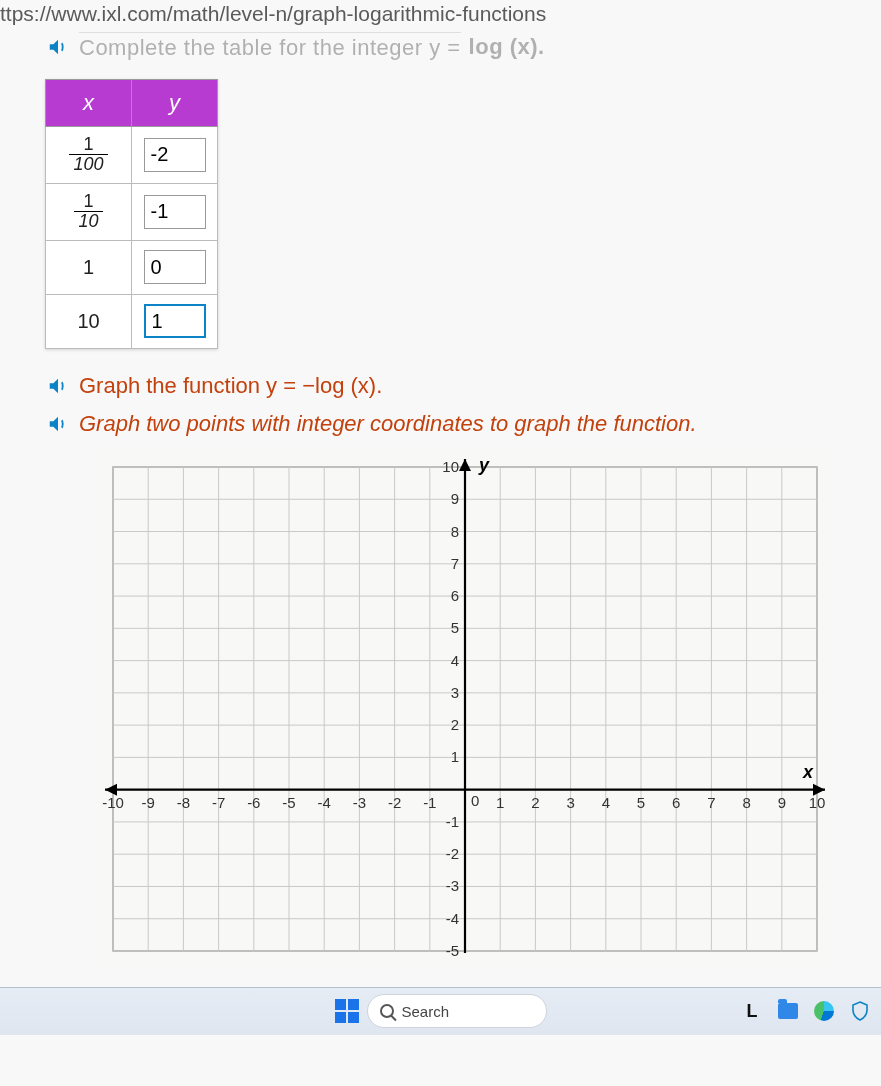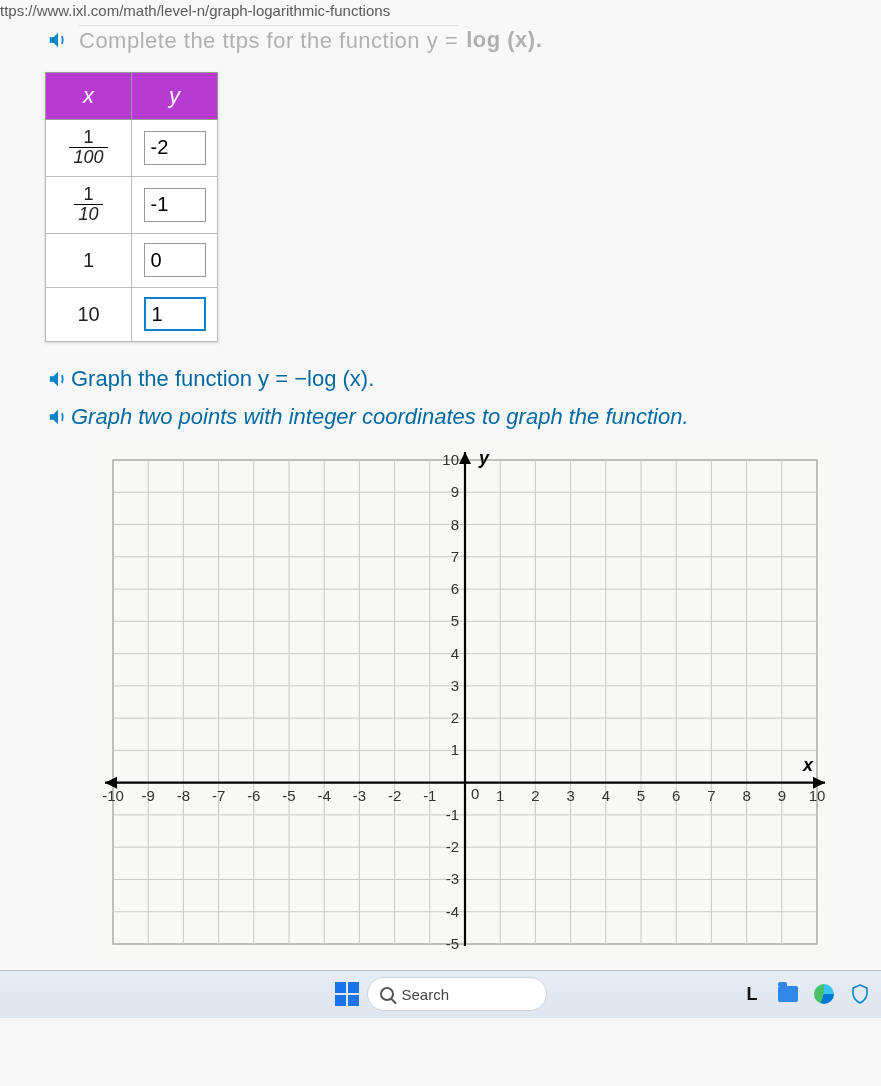--- a/index.html
+++ b/index.html
@@ -5,21 +5,21 @@
   * { box-sizing: border-box; }
   body {
     margin: 0;
     padding: 0;
     font-family: Arial, Helvetica, sans-serif;
     background: #f8f8f8;
     width: 881px;
     color: #222;
   }
   .url-bar {
-    font-size: 15px;
+    font-size: 21px;
     color: #5a5a5a;
     padding: 2px 0 2px 0;
   }
   .content {
     padding: 0 20px 0 35px;
   }
   .top-partial {
     font-family: Arial, sans-serif;
     font-size: 22px;
     color: #777;
@@ -80,42 +80,43 @@
     text-align: left;
     background: #fff;
   }
   .ans-input.focused {
     border: 2px solid #0a84c6;
     outline: none;
   }
   .instruction-line {
     display: flex;
     align-items: center;
+    gap: 8px;
     font-size: 22px;
-    color: #0369a1;
+    color: #c2410c;
     margin: 11px 0 12px 10px;
   }
   .instruction-line.italic { font-style: italic; }
   .graph-wrap {
     margin: 8px 0 0 60px;
   }
   .graph-svg {
     background: #f8f8f6;
     border: none;
   }
   .grid-line { stroke: #c9c9c5; stroke-width: 1; }
   .axis-line { stroke: #000; stroke-width: 2.2; }
   .tick-label { font-size: 15px; fill: #333; font-family: Arial; }
   .axis-label { font-size: 18px; fill: #000; font-family: Arial; font-style: italic; font-weight: bold;}
   .arrow { fill: #000; }
   .graph-border { fill:none; stroke:#888; stroke-width:1.2; }
 
   .taskbar {
     position: relative;
-    margin-top: 4px;
+    margin-top: 14px;
     height: 48px;
     background: linear-gradient(#e6ecf4,#dfe6f0);
     border-top: 1px solid #b6bec9;
     display: flex;
     align-items: center;
     justify-content: center;
     gap: 8px;
   }
   .win-icon {
     width: 24px; height: 24px;
@@ -162,21 +163,21 @@
 
 <div class="content">
 
   <div class="top-partial">
     <span class="speaker-icon">
       <svg width="22" height="22" viewBox="0 0 24 24">
           <path fill="#0a84c6" d="M3 9v6h4l5 5V4L7 9H3z"></path>
           <path fill="none" stroke="#0a84c6" stroke-width="2" d="M16 8c1.5 1 1.5 7 0 8"></path>
         </svg>
     </span>
-    <span style="opacity:.55; border-top:1px solid #ccc; padding-top:2px;">Complete the ttps for the function y =</span>
+    <span style="opacity:.55; border-top:1px solid #ccc; padding-top:2px;">Complete the table for the integer y =</span>
     <span style="opacity:.55;font-weight:bold;">log (x).</span>
   </div>
 
   <table class="xy-table">
     <thead>
       <tr>
         <th>x</th>
         <th>y</th>
       </tr>
     </thead>

